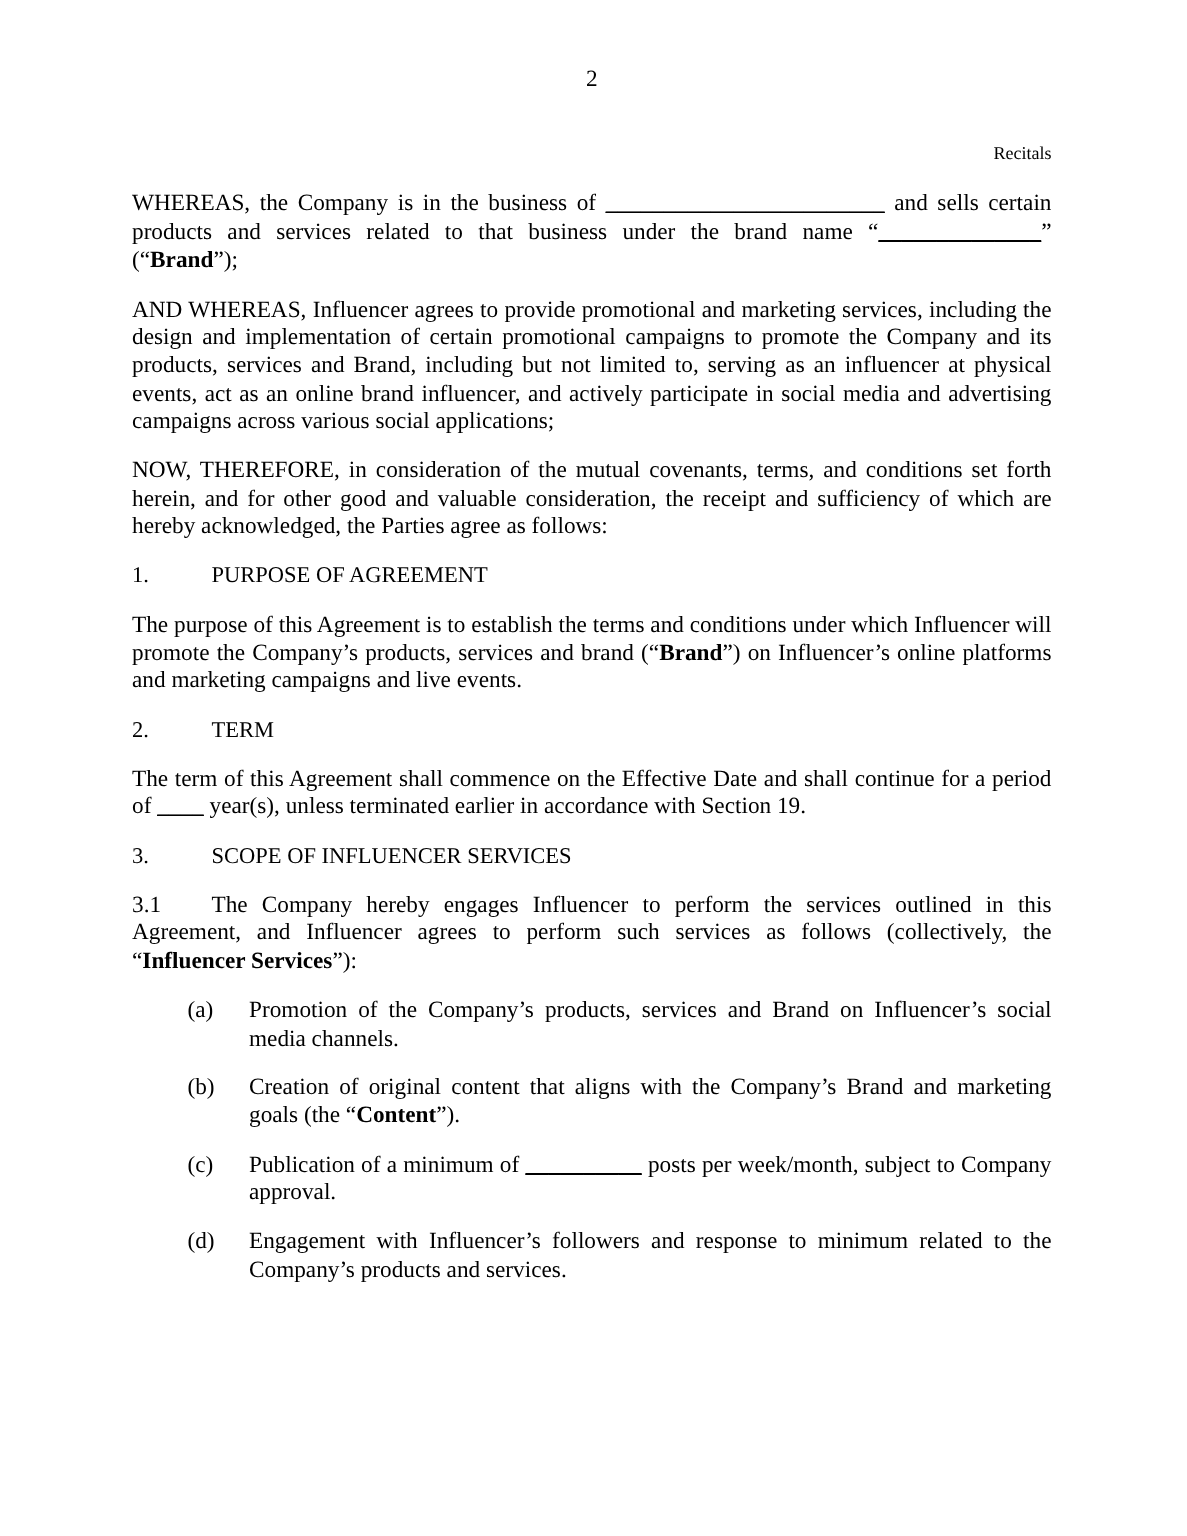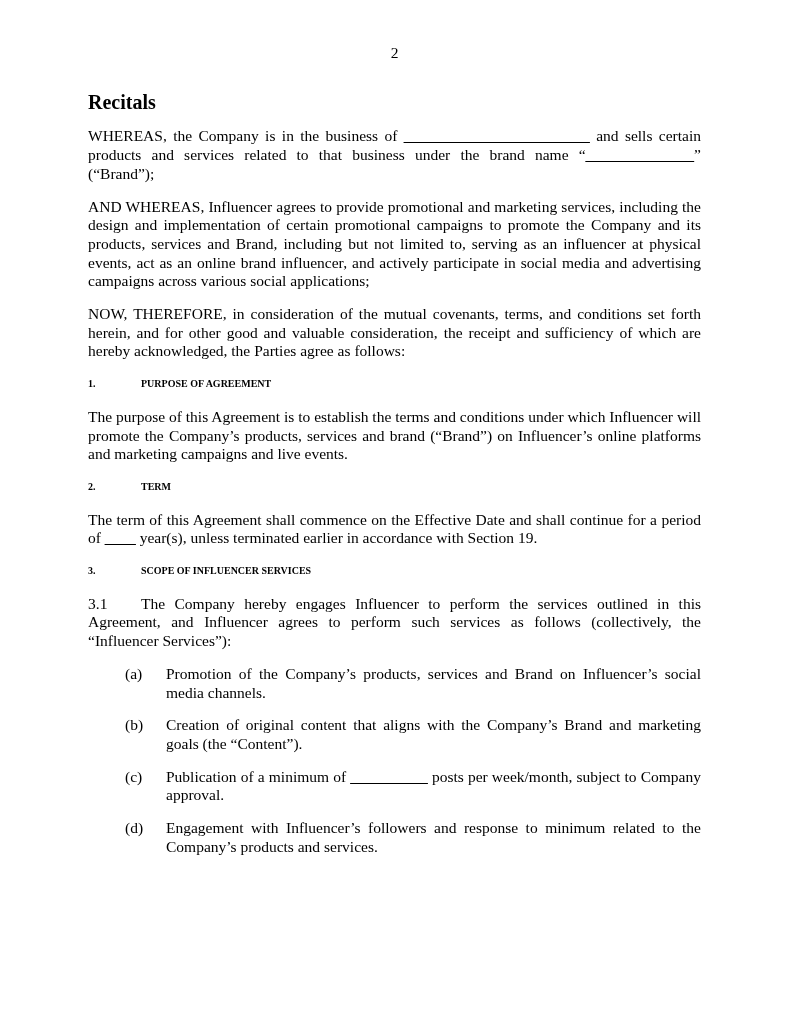--- a/index.html
+++ b/index.html
@@ -11,37 +11,37 @@
     background: #ffffff;
     color: #000000;
     font-family: "Liberation Serif", "DejaVu Serif", serif;
     font-size: 15.5px;
     line-height: 18.7px;
     padding: 44px 90px 0 88px;
     overflow: hidden;
   }
   .page-number { text-align: center; }
   .doc-title {
-    text-align: left;
-    font-weight: bold;
-    font-size: 20px;
+    text-align: right;
+    font-weight: normal;
+    font-size: 12px;
     margin: 30px 0 16px 0;
   }
   .para {
     text-align: justify;
     margin: 0 0 14px 0;
   }
   .heading {
-    font-weight: bold;
-    font-size: 10px;
+    font-weight: normal;
+    font-size: 15px;
     margin: 2px 0 14px 0;
   }
   .h-num { display: inline-block; width: 53px; }
   .p-num { display: inline-block; width: 53px; }
-  .b { font-weight: normal; }
+  .b { font-weight: bold; }
   .blank { letter-spacing: 0; white-space: nowrap; text-decoration: underline; }
   .list-item {
     display: flex;
     margin: 0 0 14px 37px;
   }
   .li-label { flex: 0 0 41px; width: 41px; }
   .li-text { flex: 1; text-align: justify; margin: 0; }
 </style>
 </head>
 <body>

